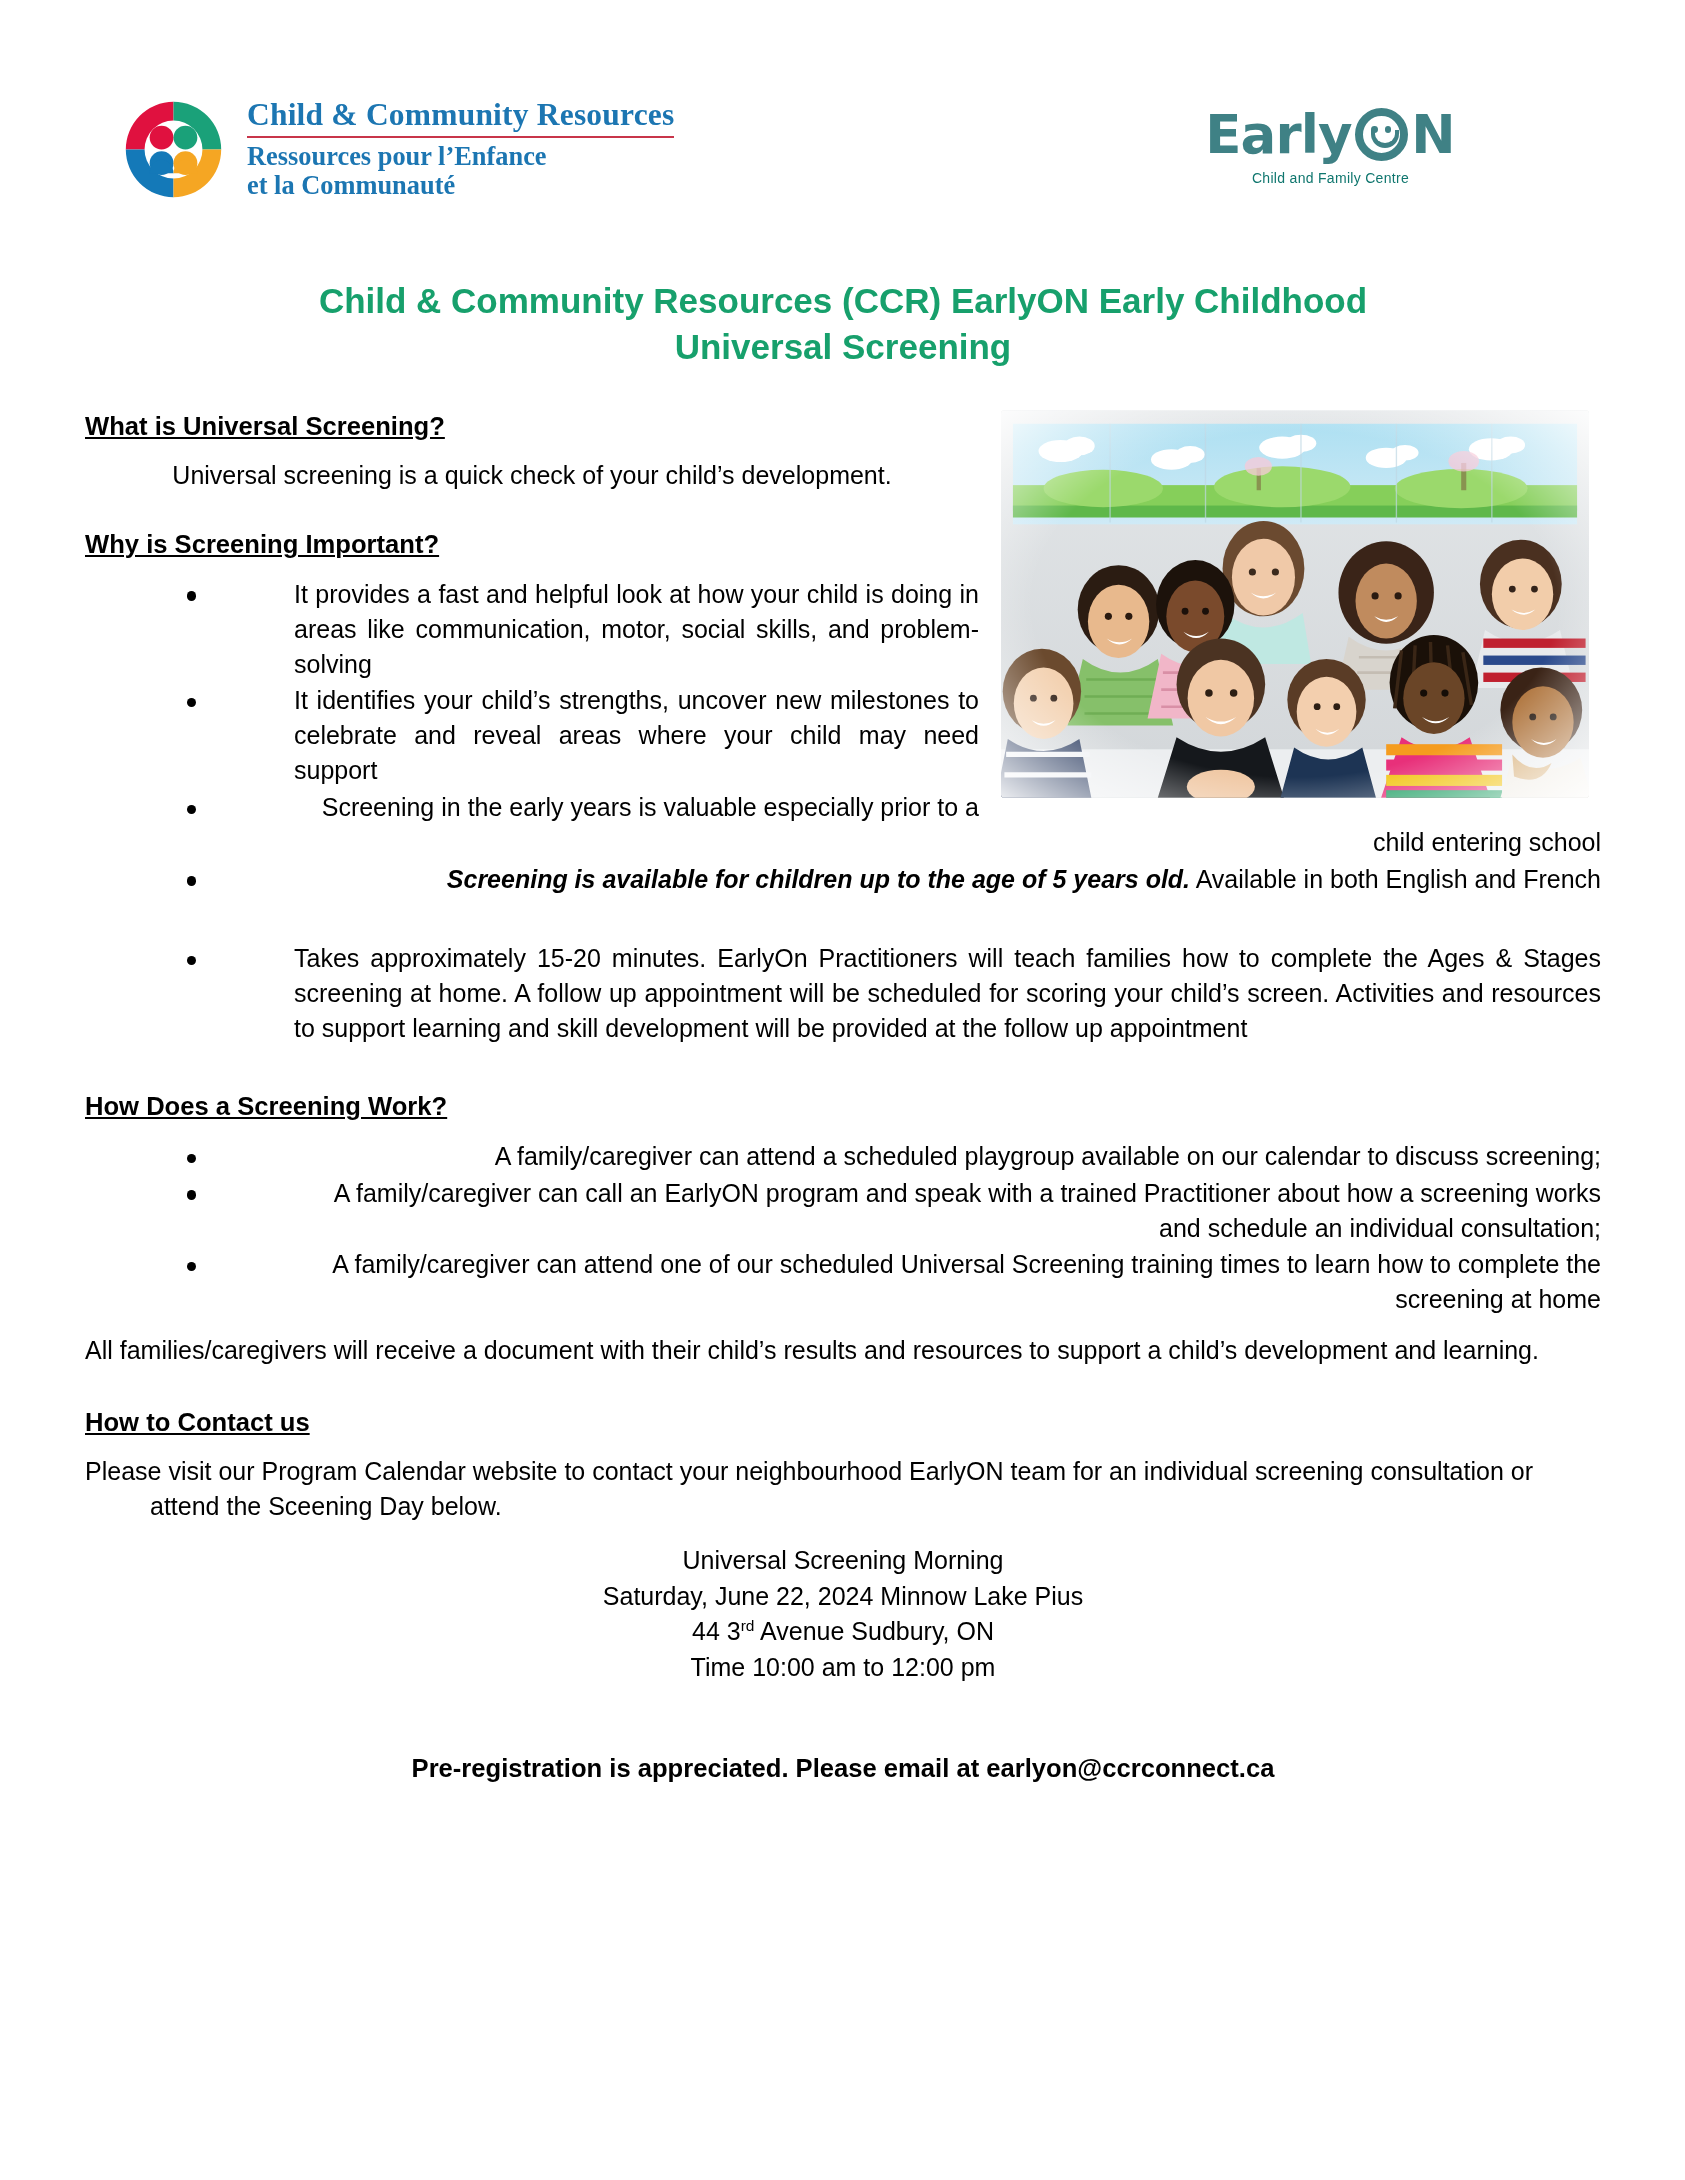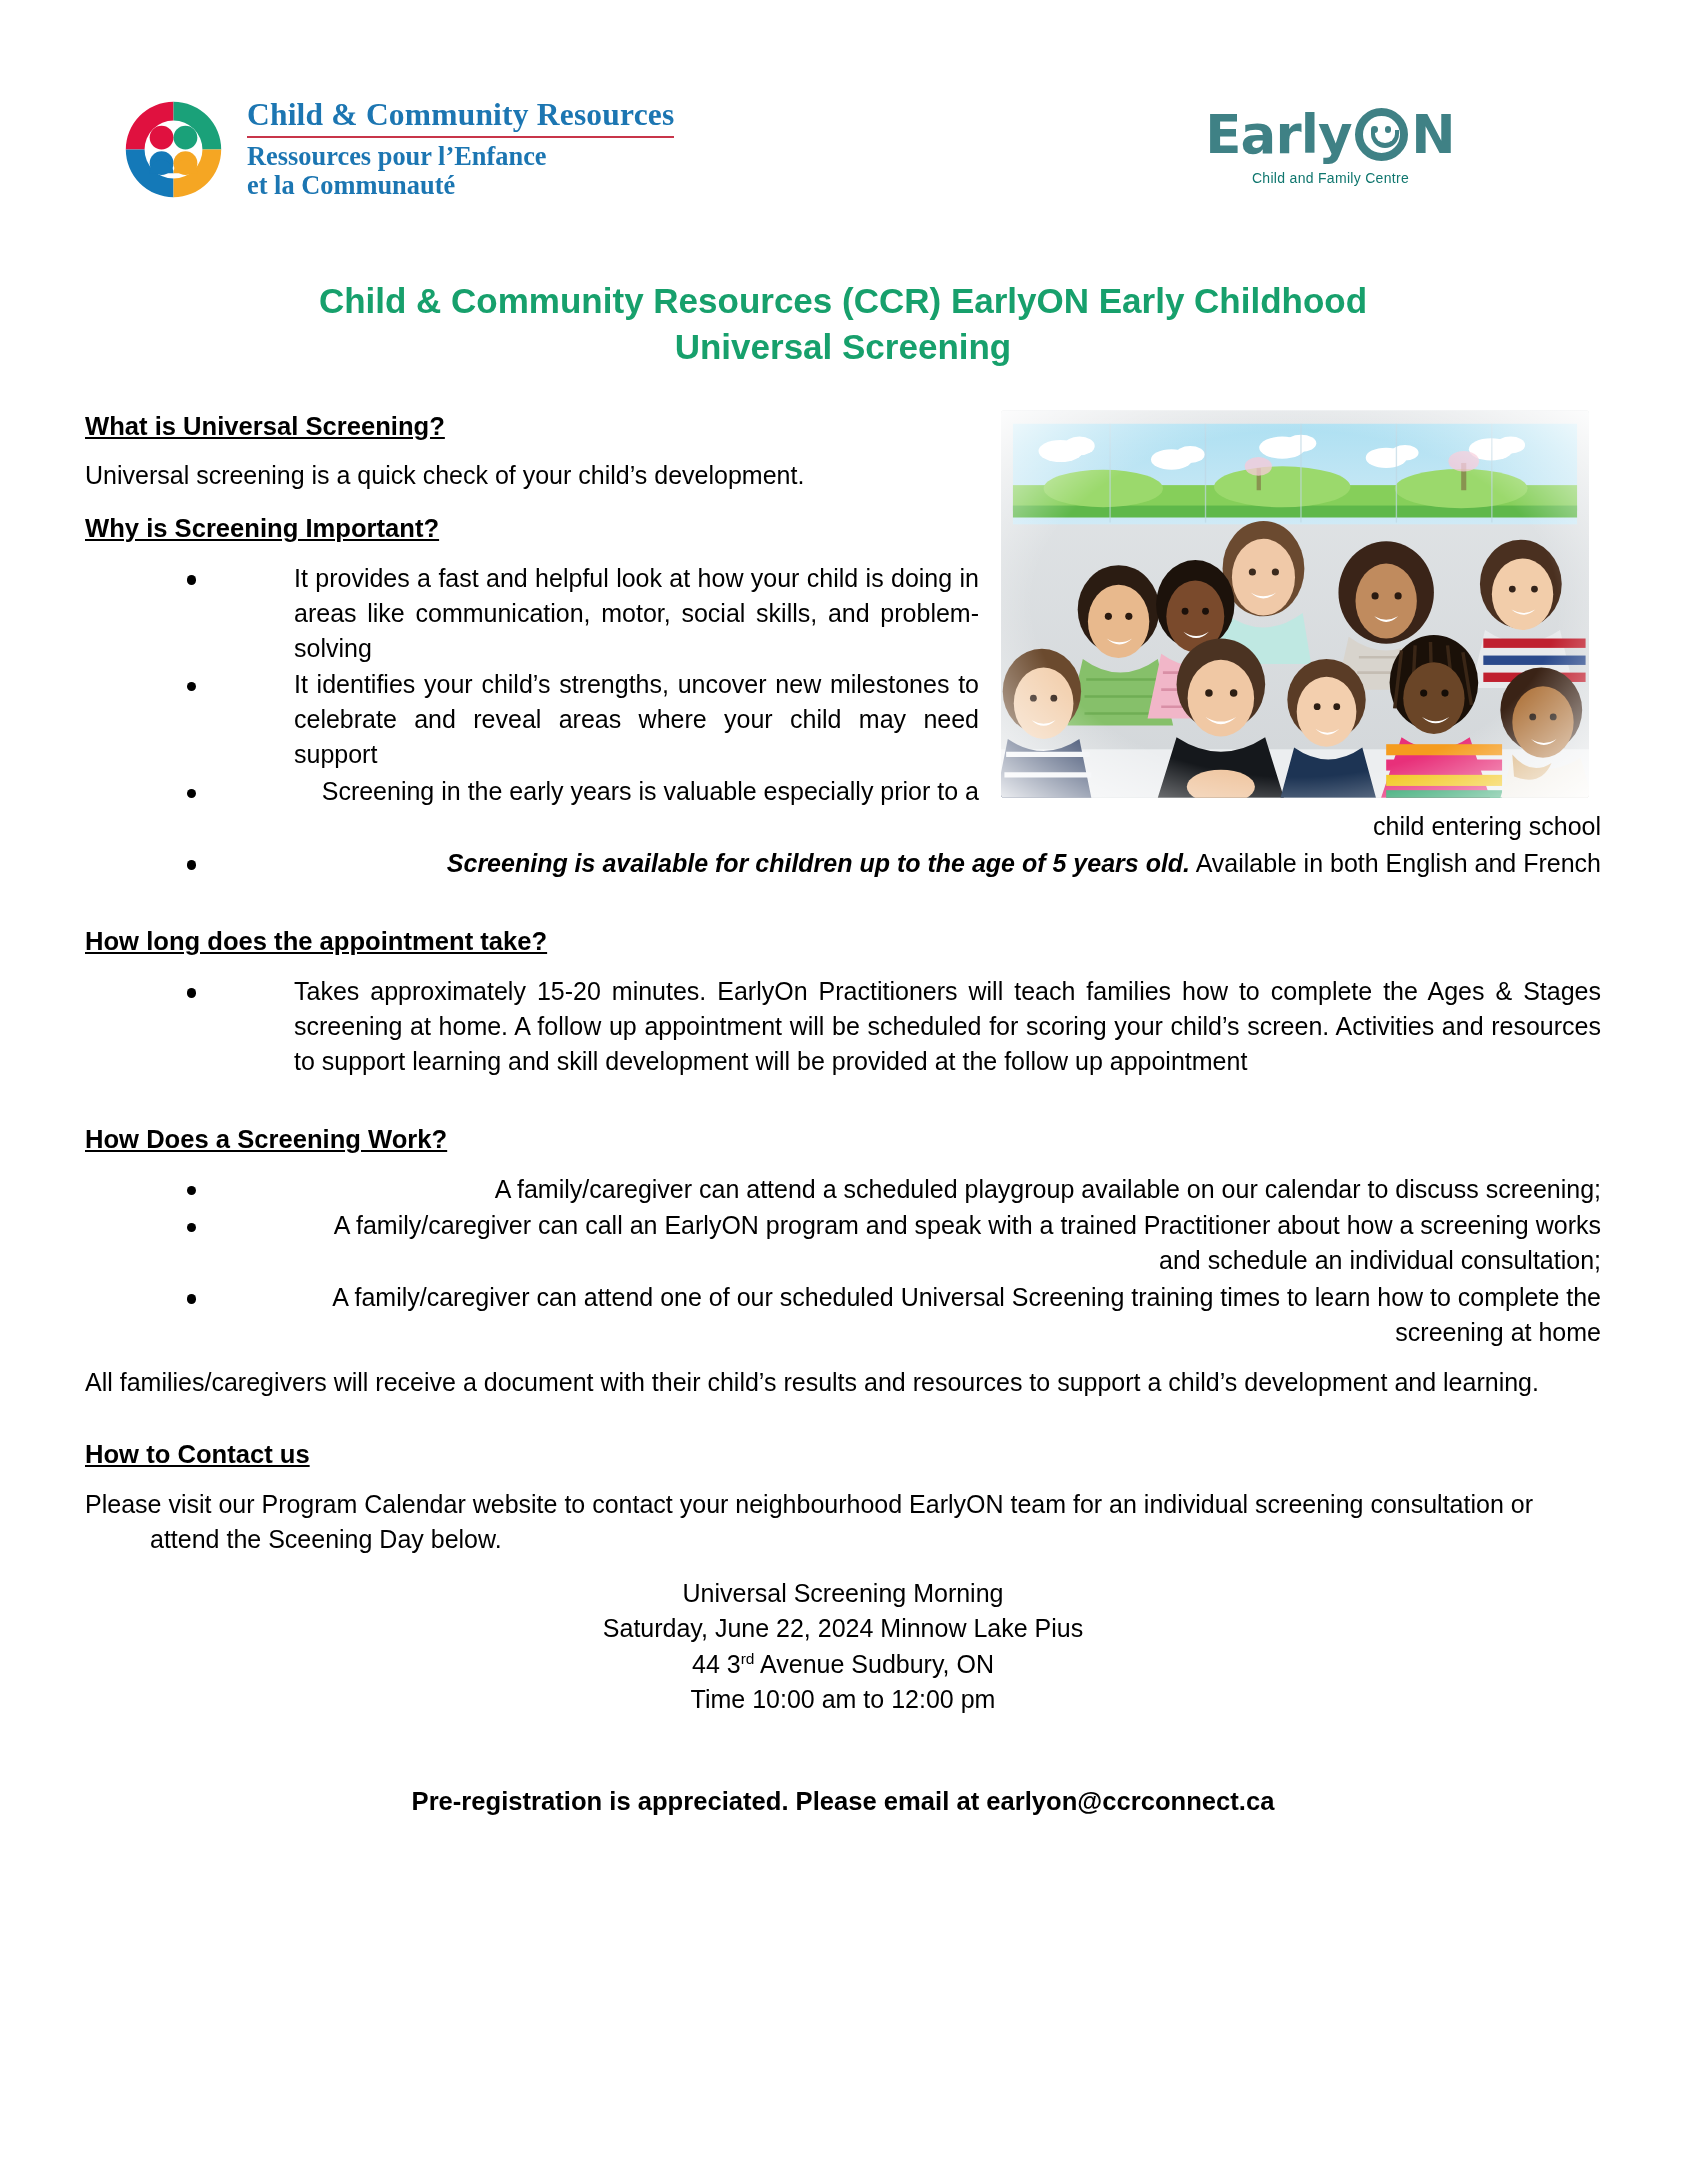--- a/index.html
+++ b/index.html
@@ -167,22 +167,23 @@
   .photo svg { display: block; }
 
   h2.sec {
     font-size: 25.6px;
     font-weight: bold;
     margin: 0 0 15.3px 0;
     line-height: 1.3;
     text-decoration: underline;
   }
   p.para {
-    margin: 0 0 19px 0;
+    margin: 0 0 35px 0;
     line-height: 1.4;
+    text-align: center;
   }
 
   ul.bl {
     list-style: none;
     margin: 0 0 15.3px 0;
     padding: 0;
   }
   ul.bl > li {
     position: relative;
     padding-left: 209px;
@@ -479,21 +480,20 @@
     <h2 class="sec">Why is Screening Important?</h2>
     <ul class="bl">
       <li>It provides a fast and helpful look at how your child is doing in areas like communication, motor, social skills, and problem-solving</li>
       <li>It identifies your child’s strengths, uncover new milestones to celebrate and reveal areas where your child may need support</li>
       <li class="noj">Screening in the early years is valuable especially prior to a child entering school</li>
       <li class="noj"><span class="bi">Screening is available for children up to the age of 5 years old.</span><span> Available in both English and French</span></li>
     </ul>
 
     <div class="gap-lg"></div>
 
-    <h2 class="sec">How long does the appointment take?</h2>
     <ul class="bl">
       <li>Takes approximately 15-20 minutes. EarlyOn Practitioners will teach families how to complete the Ages &amp; Stages screening at home.  A follow up appointment will be scheduled for scoring your child’s screen.   Activities and resources to support learning and skill development will be provided at the follow up appointment</li>
     </ul>
 
     <div class="gap-lg"></div>
 
     <h2 class="sec">How Does a Screening Work?</h2>
     <ul class="bl">
       <li class="noj">A family/caregiver can attend a scheduled playgroup available on our calendar to discuss screening;</li>
       <li class="noj">A family/caregiver can call an EarlyON program and speak with a trained Practitioner about how a screening works and schedule an individual consultation;</li>

